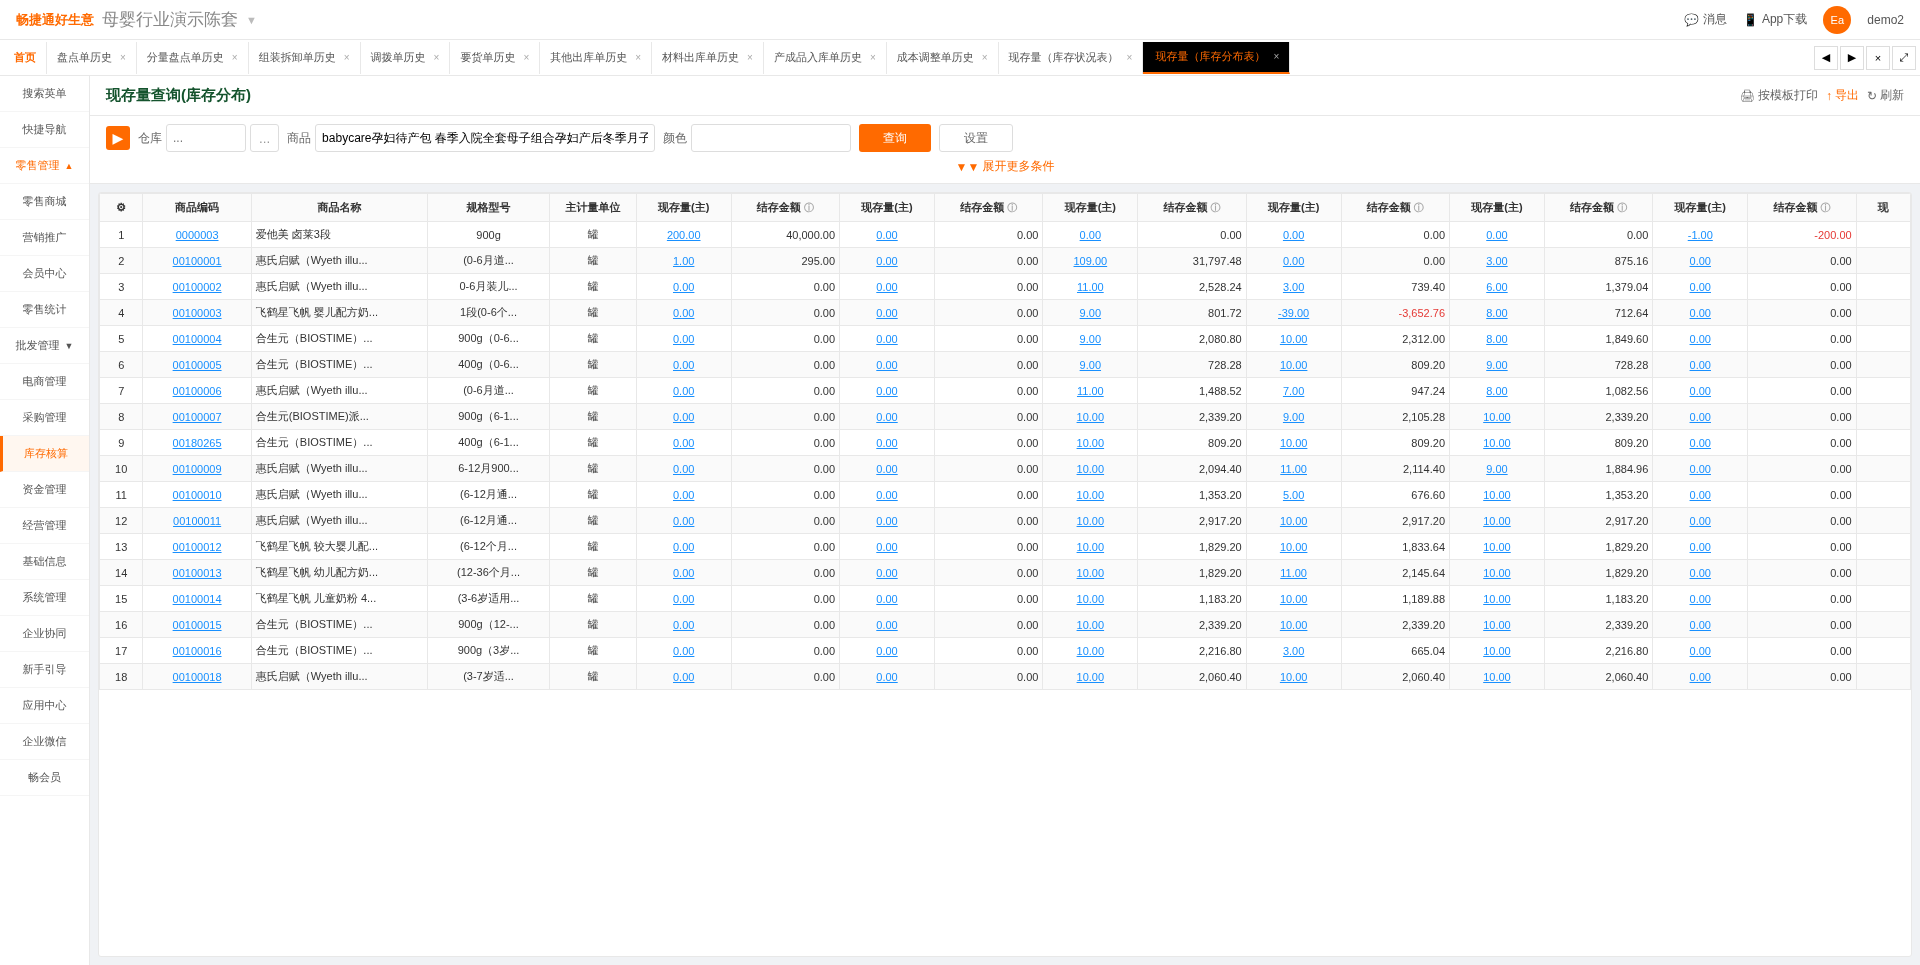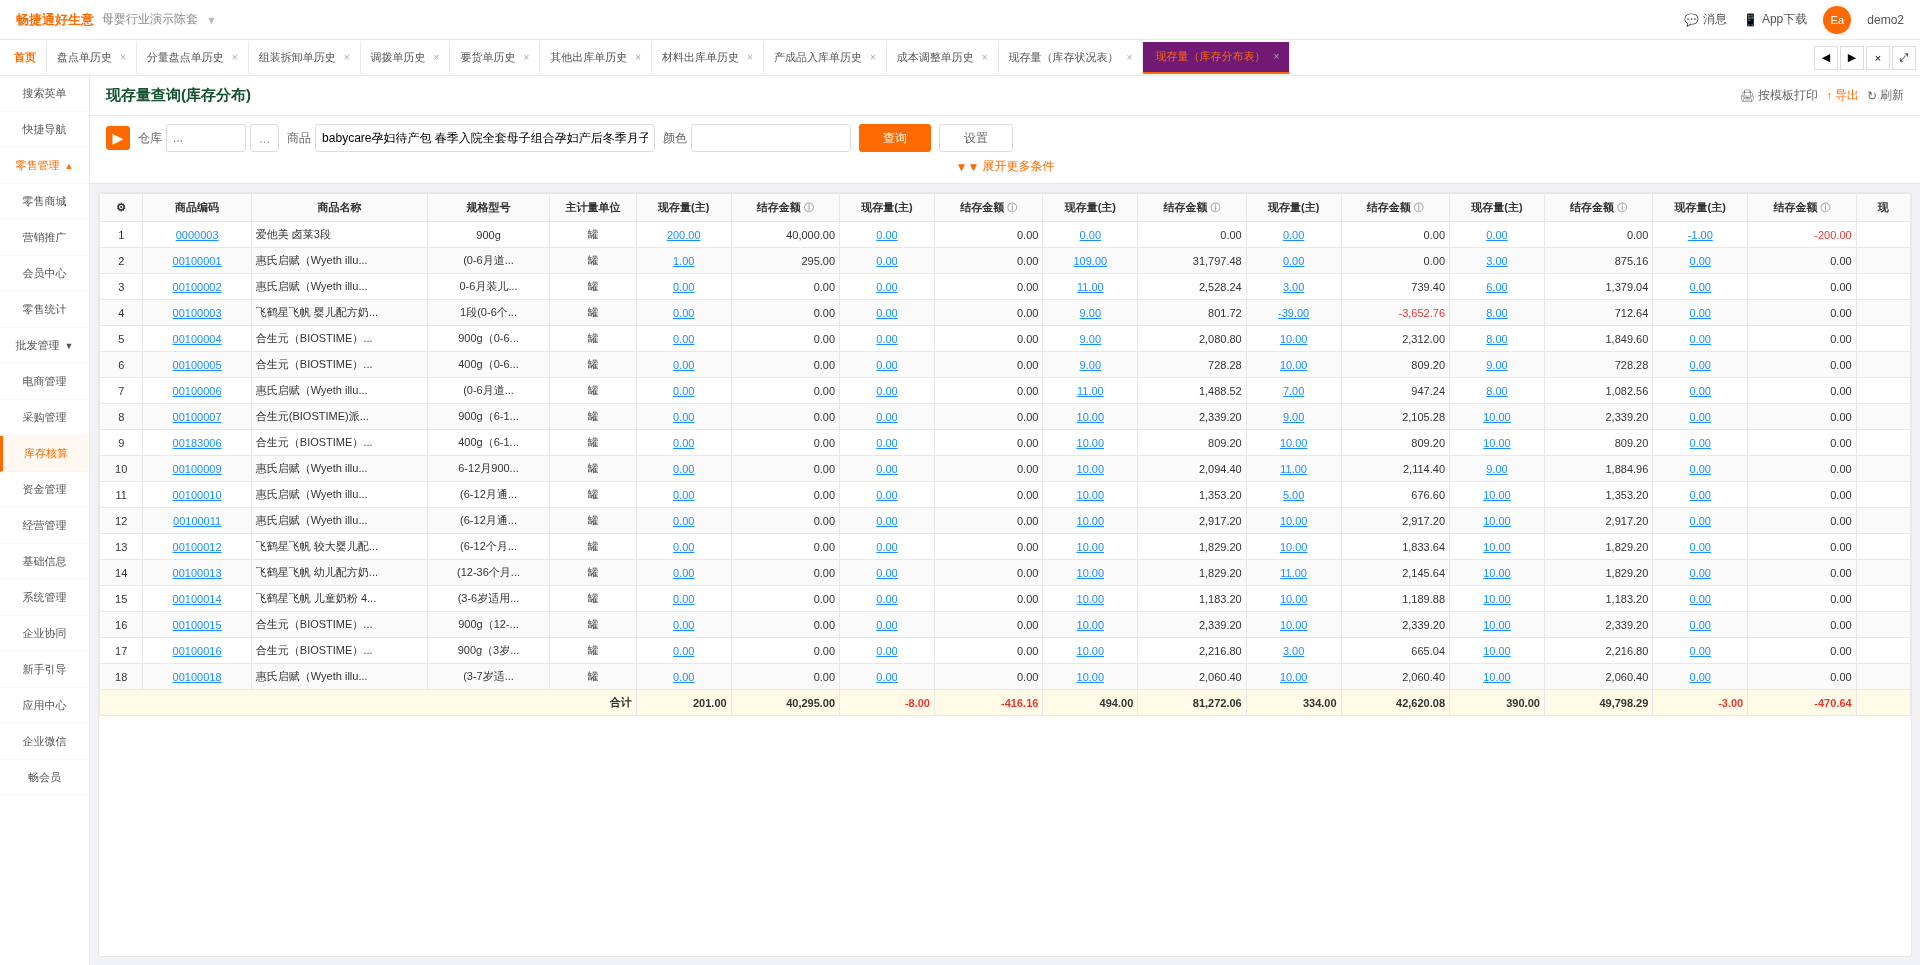--- a/index.html
+++ b/index.html
@@ -36,21 +36,21 @@
       display: flex;
       align-items: center;
       gap: 4px;
       cursor: pointer;
       white-space: nowrap;
       font-size: 11px;
       color: #555;
       border-right: 1px solid #e8e8e8;
       flex-shrink: 0;
     }
-    .nav-tab.active { background: #701a75; color: #ff6a00; border-bottom: 2px solid #ff6a00; padding-left: 12px; }
+    .nav-tab.active { background: #000000; color: #ff6a00; border-bottom: 2px solid #ff6a00; padding-left: 12px; }
     .nav-tab .close-x { color: #aaa; font-size: 10px; margin-left: 4px; }
     .nav-tab.home { color: #ff6a00; font-weight: bold; }
     .nav-arrows { display: flex; gap: 2px; margin-left: auto; }
     .nav-arrows button { width: 24px; height: 24px; border: 1px solid #ddd; background: #fff; cursor: pointer; font-size: 11px; }
 
     
     .main-layout { display: flex; height: calc(965px - 76px); }
 
     
     .sidebar {
@@ -194,21 +194,21 @@
     .table-container::-webkit-scrollbar { width: 6px; height: 6px; }
     .table-container::-webkit-scrollbar-track { background: #f1f1f1; }
     .table-container::-webkit-scrollbar-thumb { background: #ccc; border-radius: 3px; }
   </style>
 </head>
 <body>
 
 <div class="top-header">
   <div class="top-header-left">
     <span class="brand-logo">畅捷通好生意</span>
-    <span style="color:#888;font-size:12px;">母婴行业演示陈套</span>
+    <span style="color:#888;font-size:17px;">母婴行业演示陈套</span>
     <span style="color:#bbb;font-size:11px;">▼</span>
   </div>
   <div class="top-header-right">
     <span>
       <span>💬</span>
       <span>消息</span>
     </span>
     <span>
       <span>📱</span>
       <span>App下载</span>
@@ -485,21 +485,21 @@
     <td class="text-link">9.00</td>
     <td class="text-right">2,105.28</td>
     <td class="text-link">10.00</td>
     <td class="text-right">2,339.20</td>
     <td class="text-link">0.00</td>
     <td class="text-right">0.00</td>
     <td></td>
   </tr>
             <tr>
     <td>9</td>
-    <td class="text-link">00183006</td>
+    <td class="text-link">00180265</td>
     <td class="text-left" style="max-width:130px;overflow:hidden;text-overflow:ellipsis;">合生元（BIOSTIME）...</td>
     <td>400g（6-1...</td>
     <td>罐</td>
     <td class="text-link">0.00</td>
     <td class="text-right">0.00</td>
     <td class="text-link">0.00</td>
     <td class="text-right">0.00</td>
     <td class="text-link">10.00</td>
     <td class="text-right">809.20</td>
     <td class="text-link">10.00</td>
@@ -683,33 +683,17 @@
     <td class="text-link">10.00</td>
     <td class="text-right">2,060.40</td>
     <td class="text-link">10.00</td>
     <td class="text-right">2,060.40</td>
     <td class="text-link">10.00</td>
     <td class="text-right">2,060.40</td>
     <td class="text-link">0.00</td>
     <td class="text-right">0.00</td>
     <td></td>
   </tr>
-            <tr class="total-row">
-  <td colspan="5" class="text-right" style="font-weight:bold;">合计</td>
-  <td class="text-right">201.00</td>
-  <td class="text-right">40,295.00</td>
-  <td class="text-right text-red">-8.00</td>
-  <td class="text-right text-red">-416.16</td>
-  <td class="text-right">494.00</td>
-  <td class="text-right">81,272.06</td>
-  <td class="text-right">334.00</td>
-  <td class="text-right">42,620.08</td>
-  <td class="text-right">390.00</td>
-  <td class="text-right">49,798.29</td>
-  <td class="text-right text-red">-3.00</td>
-  <td class="text-right text-red">-470.64</td>
-  <td></td>
-</tr>
           </tbody>
       </table>
     </div>
   </div>
 </div>
 
 </body></html>

